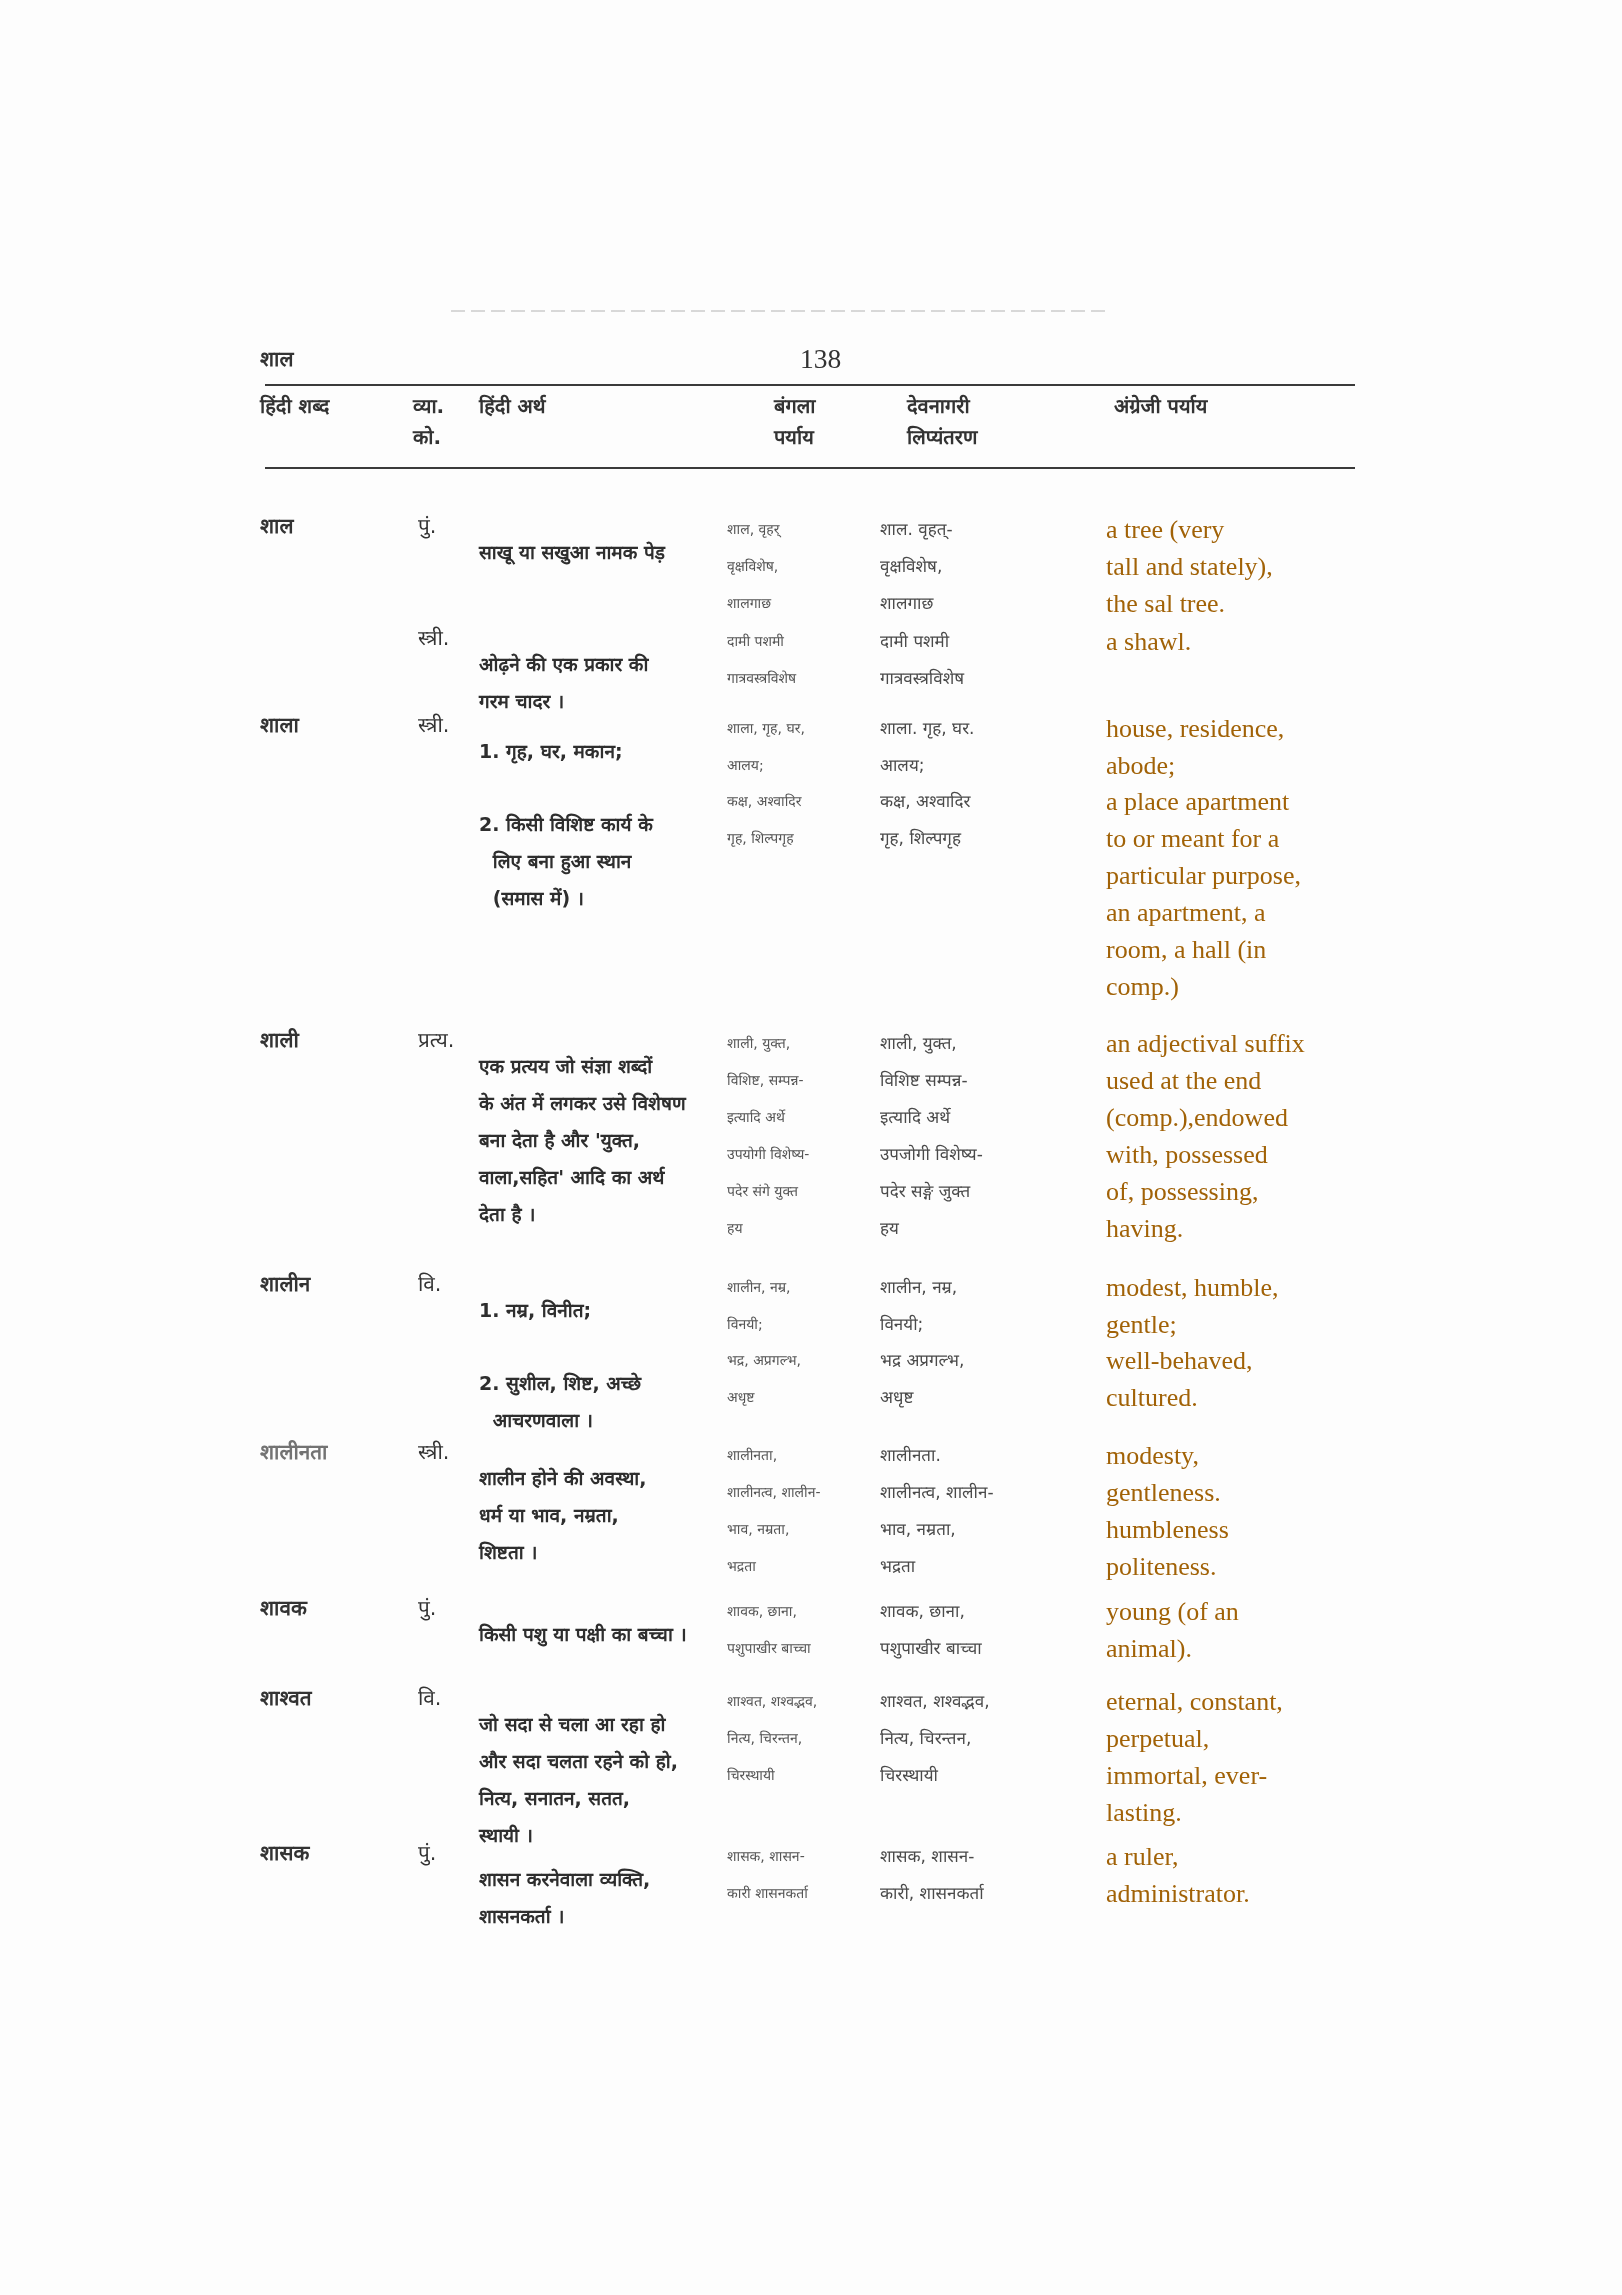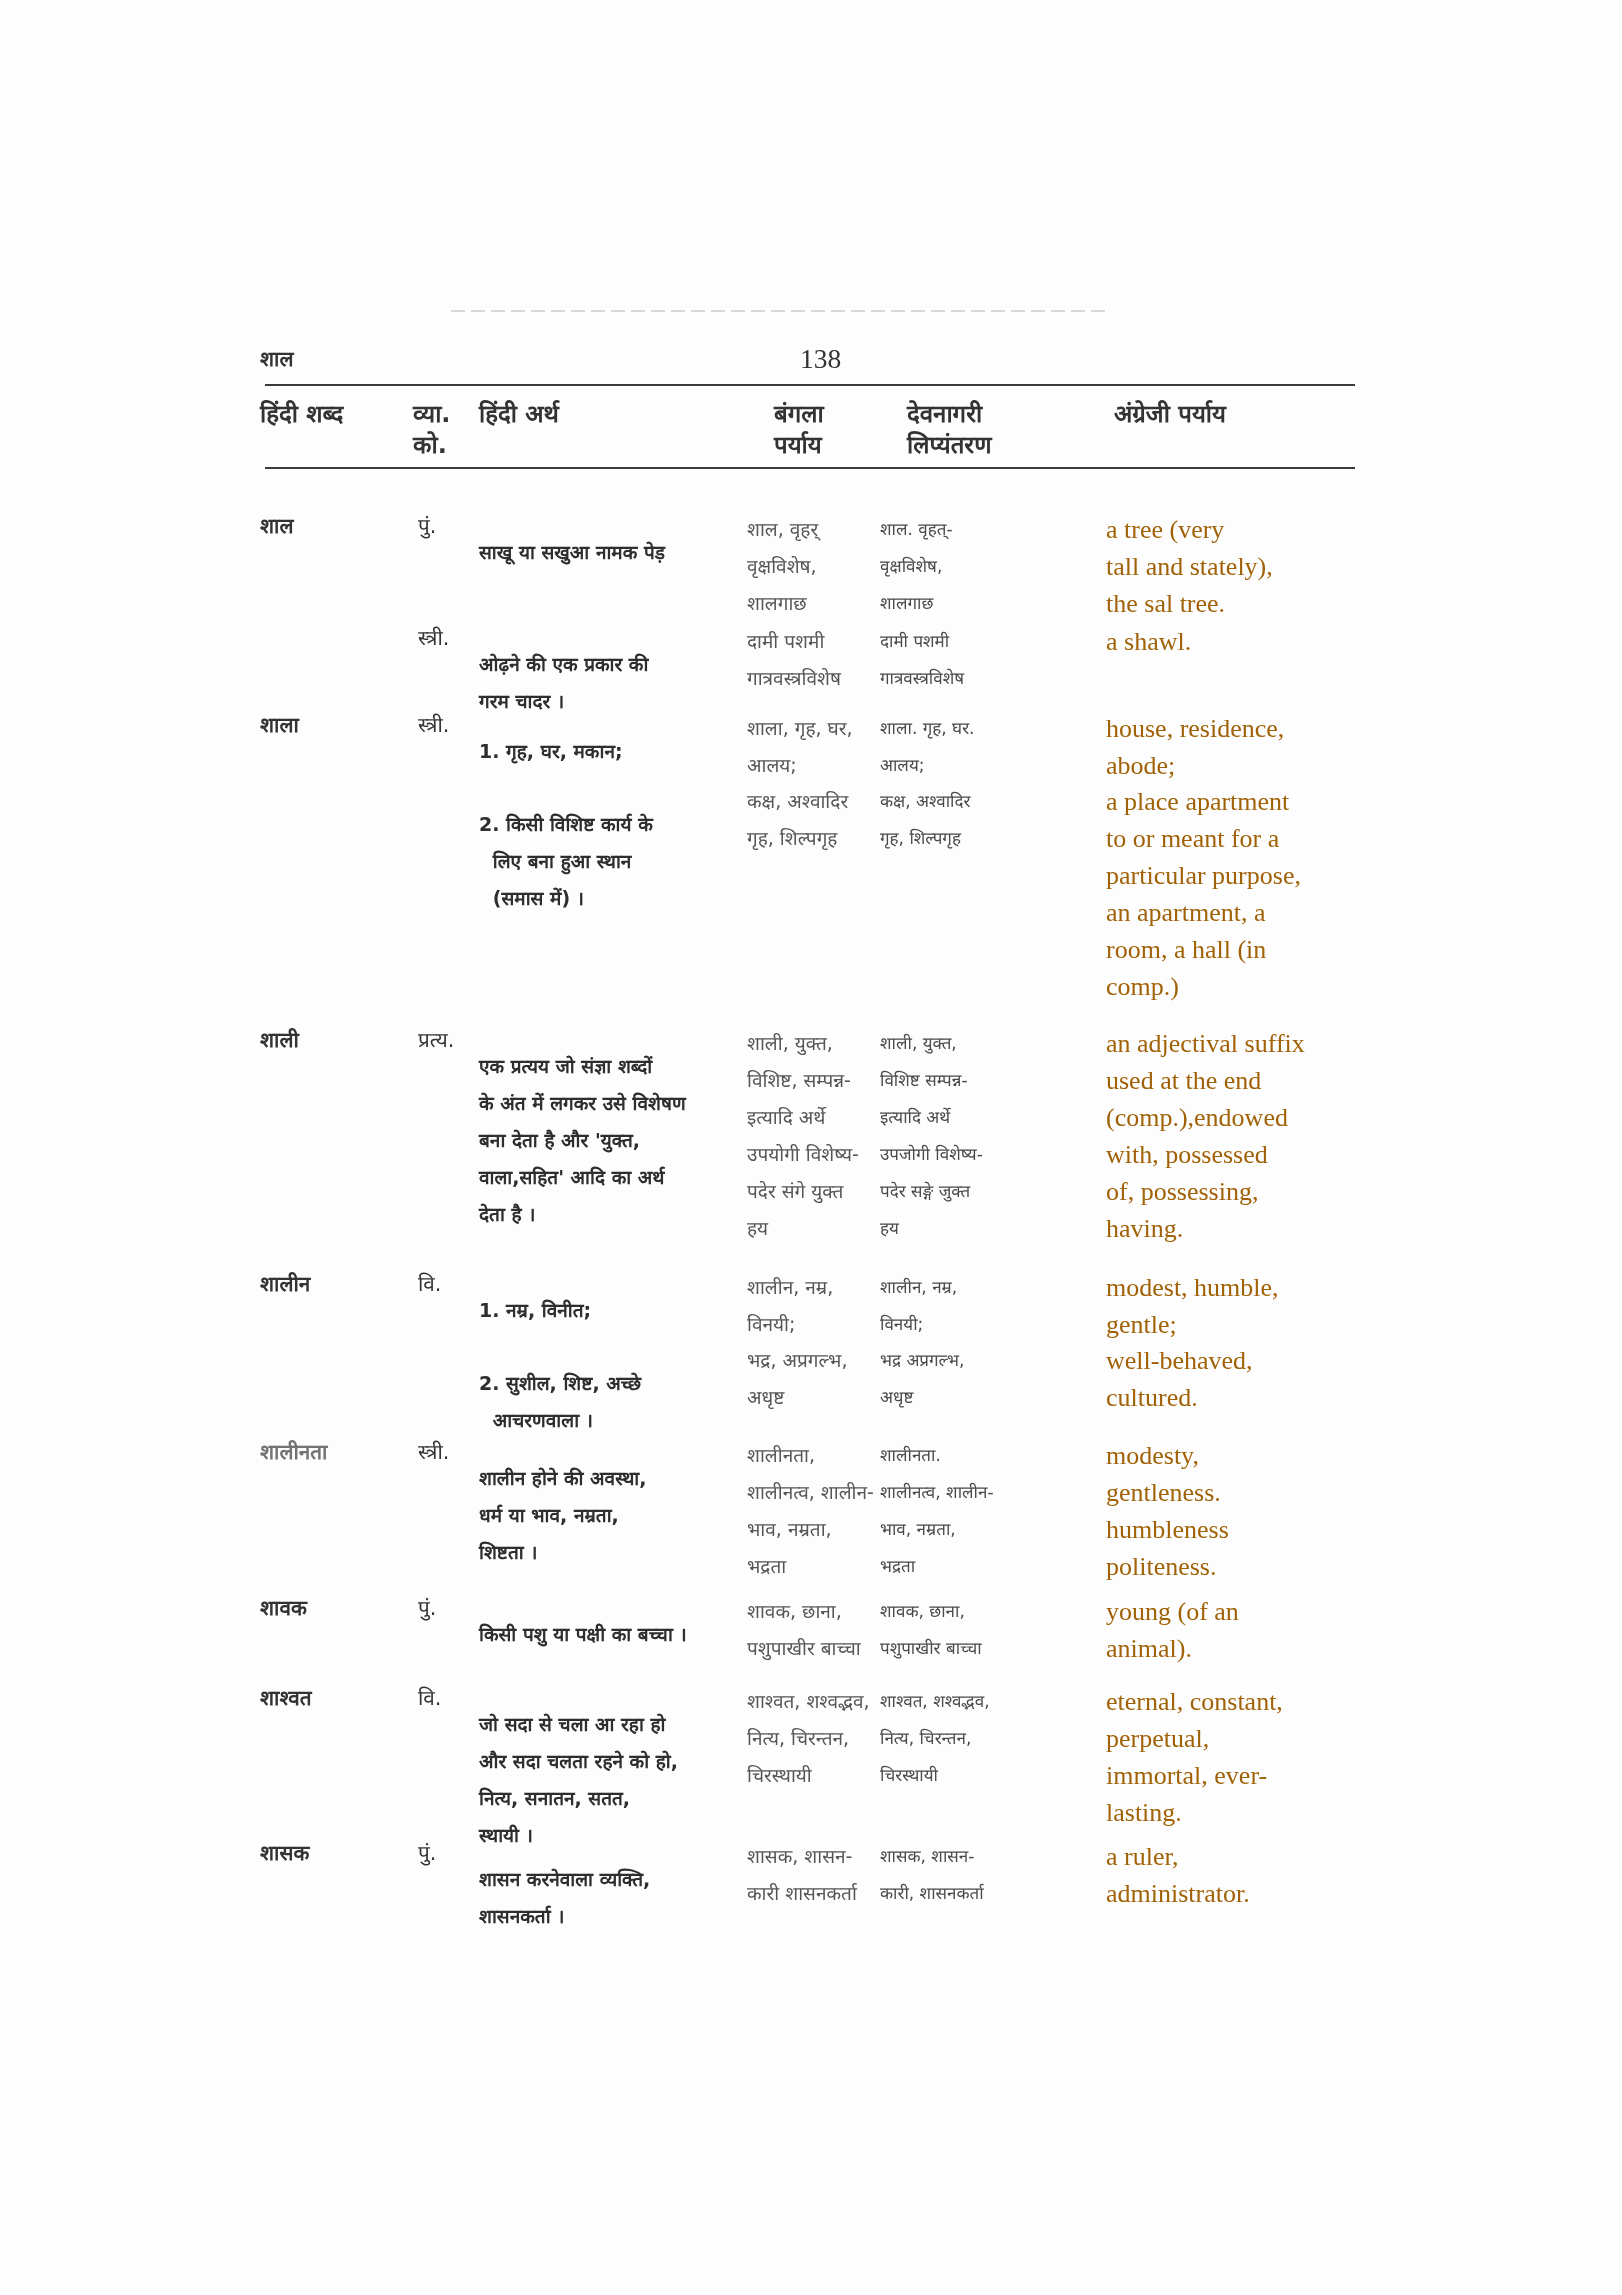--- a/index.html
+++ b/index.html
@@ -20,32 +20,32 @@
   .page-number {
     position: absolute; left: 800px; top: 343px;
     font-family: "Liberation Serif", serif; font-size: 27.5px; color: #333;
   }
   .rule {
     position: absolute; left: 265px; width: 1090px; background: #3a3a3a;
   }
   .rule.top { top: 384px; height: 2.3px; }
   .rule.bottom { top: 467px; height: 1.5px; }
   .col-header {
-    position: absolute; top: 399px;
-    font-family: "DejaVu Sans", sans-serif; font-weight: bold; font-size: 24px; line-height: 31px; color: #333;
+    position: absolute; top: 391px;
+    font-family: "DejaVu Sans", sans-serif; font-weight: bold; font-size: 20px; line-height: 31px; color: #333;
   }
   .entry { position: absolute; left: 0; width: 1622px; }
   .cell { position: absolute; top: 0; }
   .hw {
     left: 260px; font-family: "DejaVu Sans", sans-serif; font-weight: bold; font-size: 20.7px; color: #333;
   }
   .hw.faint { color: #737373; }
   .pos { left: 418px; font-family: "DejaVu Sans", sans-serif; font-size: 20.7px; color: #333; }
   .meaning { left: 479px; width: 243px; font-family: "DejaVu Sans", sans-serif; font-weight: bold; font-size: 19px; line-height: 37px; color: #2e2e2e; margin-top: 23px; }
-  .bengali { left: 727px; width: 176px; font-family: "DejaVu Sans", sans-serif; font-size: 19px; line-height: 37px; color: #555; margin-left: 20px; }
+  .bengali { left: 727px; width: 176px; font-family: "DejaVu Sans", sans-serif; font-size: 14px; line-height: 37px; color: #555; }
   .deva { left: 880px; width: 184px; font-family: "DejaVu Sans", sans-serif; font-size: 17px; line-height: 37px; color: #4a4a4a; }
   .english { left: 1106px; width: 253px; font-family: "Liberation Serif", serif; font-size: 26px; line-height: 37px; color: #a16207; }
   .sense { position: absolute; }
   .line { display: block; white-space: nowrap; }
   .indent { padding-left: 13.8px; }
 </style>
 </head>
 <body>
 
 <div class="scanline"></div>

